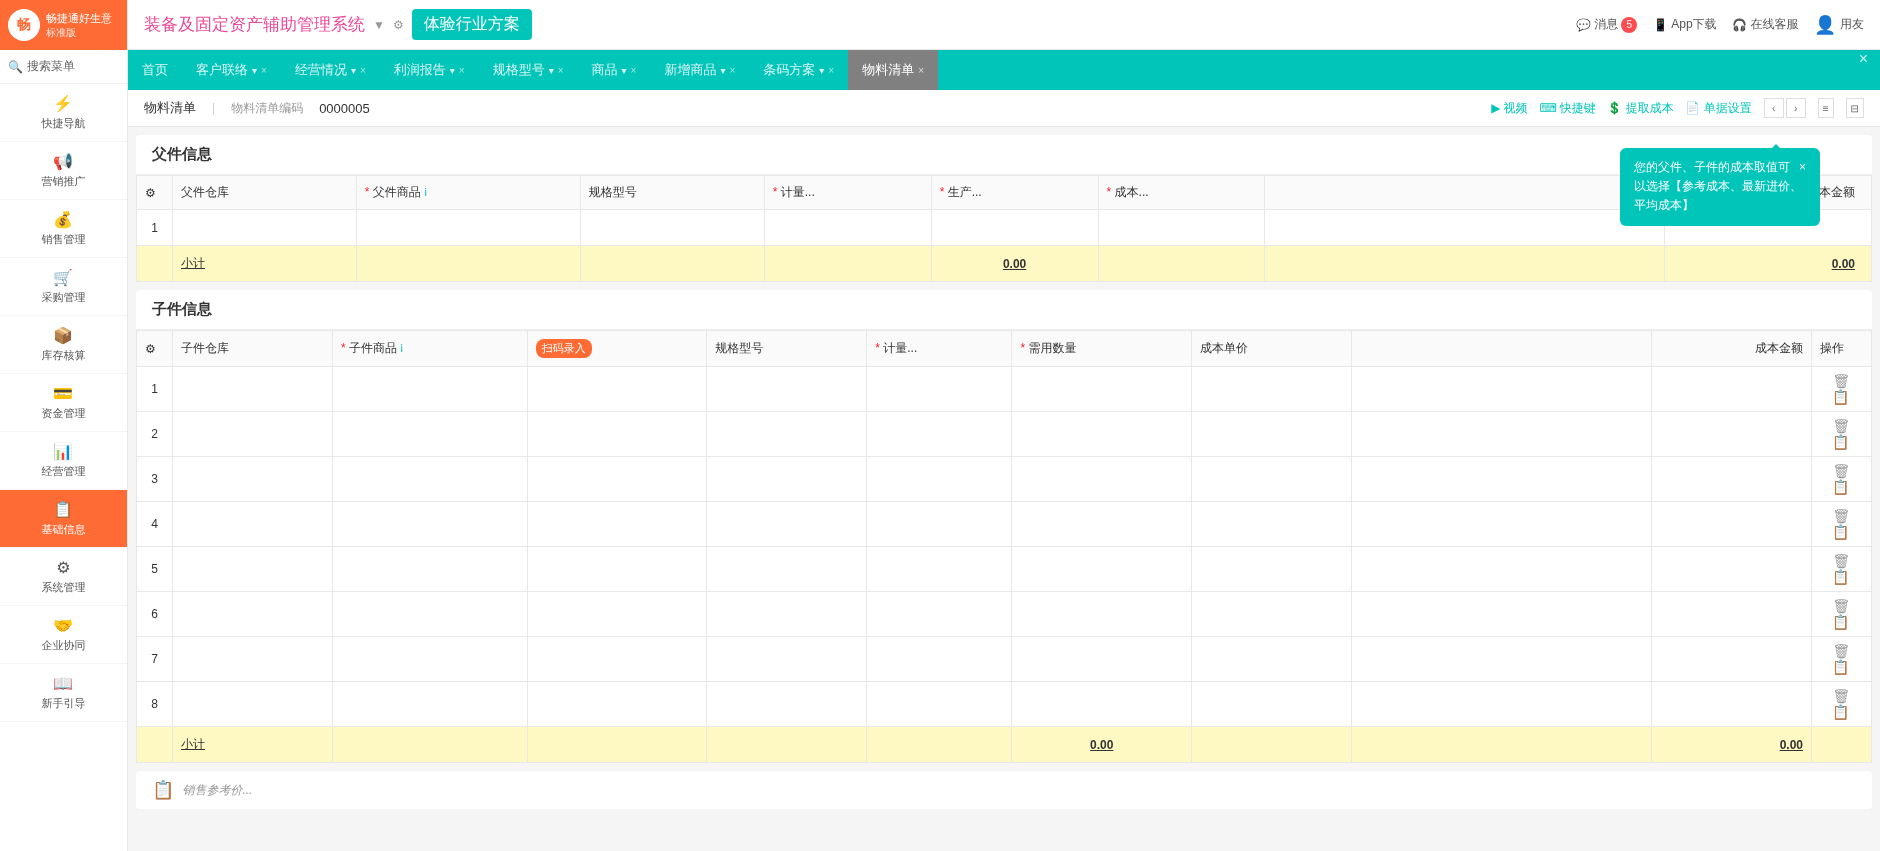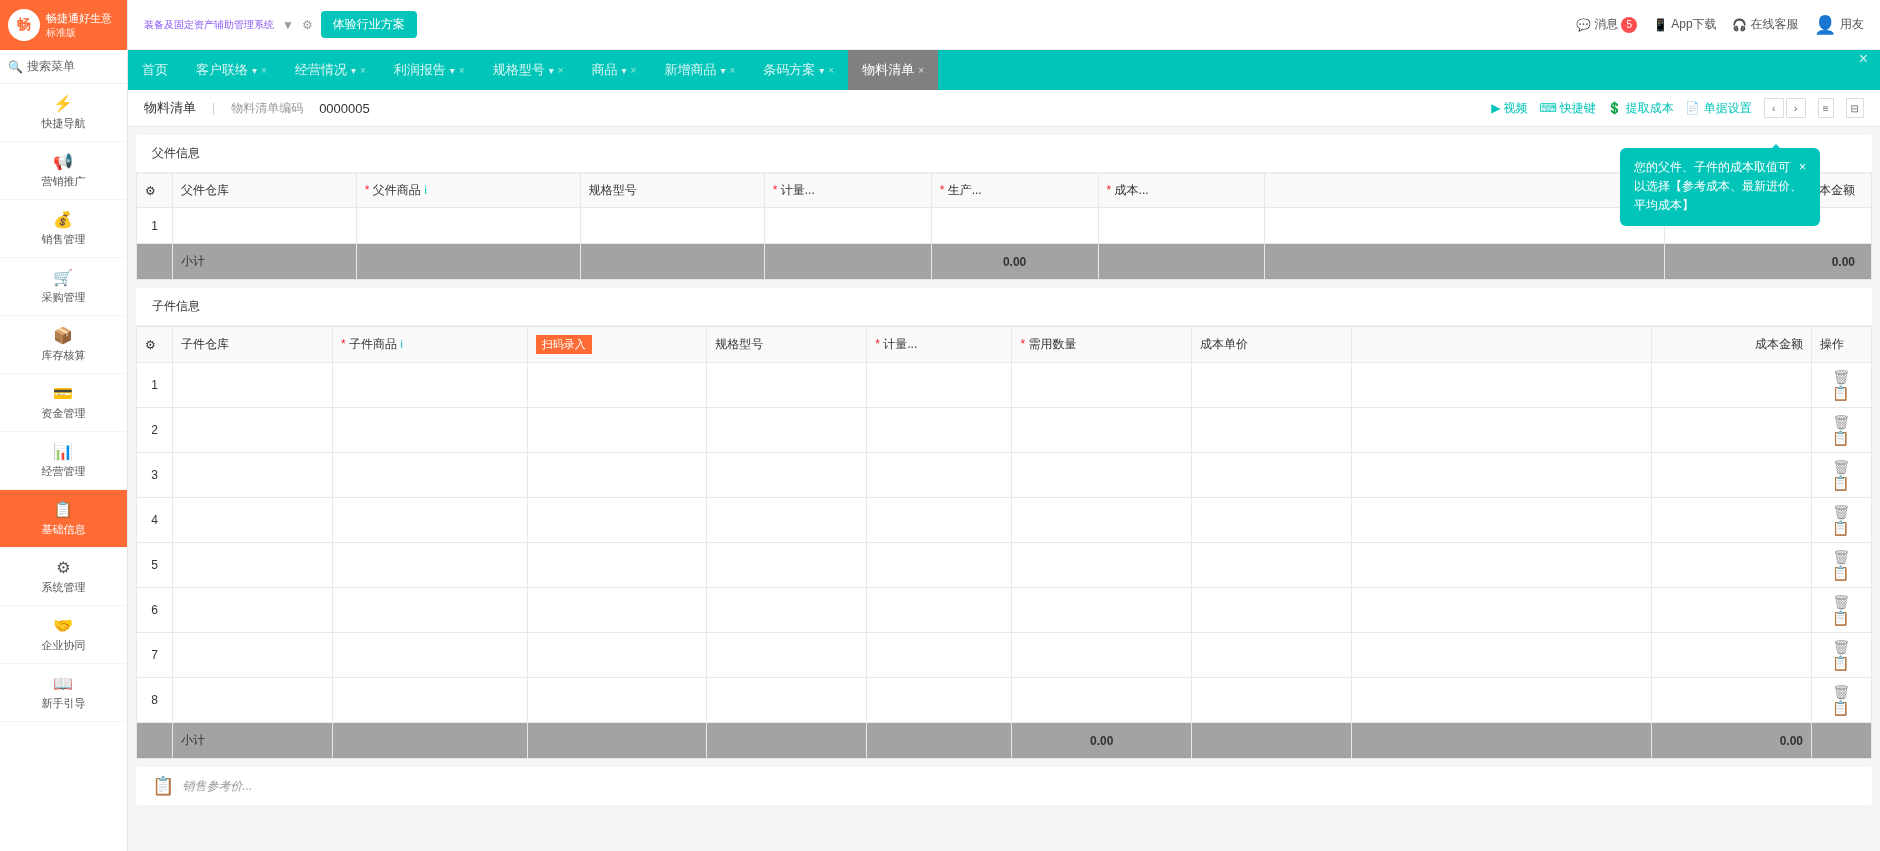--- a/index.html
+++ b/index.html
@@ -80,29 +80,29 @@
       justify-content: space-between;
       padding: 0 16px;
       height: 50px;
       border-bottom: 1px solid #e8e8e8;
     }
     .top-header-left {
       display: flex;
       align-items: center;
       gap: 8px;
     }
-    .system-title { font-size: 10px; color: #8b5cf6; }
+    .system-title { font-size: 17px; color: #ec4899; }
     .btn-experience {
       background: #00c5b8;
       color: #fff;
       border: none;
       padding: 5px 12px;
       border-radius: 4px;
       cursor: pointer;
-      font-size: 12px;
+      font-size: 16px;
     }
     .top-header-right {
       display: flex;
       align-items: center;
       gap: 16px;
       font-size: 12px;
       color: #555;
     }
     .header-action { display: flex; align-items: center; gap: 3px; cursor: pointer; }
     .badge {
@@ -193,22 +193,22 @@
     }
 
     
     .section {
       background: #fff;
       margin: 8px;
       border-radius: 4px;
     }
     .section-title {
       padding: 10px 16px;
-      font-size: 12px;
-      font-weight: 400;
+      font-size: 15px;
+      font-weight: 700;
       color: #333;
       border-bottom: 1px solid #f0f0f0;
     }
 
     
     .data-table {
       width: 100%;
       border-collapse: collapse;
     }
     .data-table th {
@@ -222,40 +222,41 @@
       white-space: nowrap;
     }
     .data-table td {
       border: 1px solid #e8e8e8;
       padding: 6px 8px;
       font-size: 12px;
       color: #333;
       height: 36px;
     }
     .subtotal-row td {
-      background: #a3a3a3;
+      background: #fef9c3;
       font-weight: 500;
       color: #333;
+      text-decoration: underline;
     }
     .required-star { color: #f5222d; }
     .col-settings { width: 36px; text-align: center; }
     .col-num { width: 36px; text-align: center; color: #999; }
     .col-actions { width: 60px; text-align: center; margin-top: 34px; }
     .action-btn {
       cursor: pointer;
       color: #999;
       font-size: 14px;
       margin: 0 3px;
     }
     .scan-btn {
       background: #ff6b35;
       color: #fff;
       border: none;
       padding: 2px 6px;
-      border-radius: 0;
+      border-radius: 8px;
       font-size: 11px;
       cursor: pointer;
     }
     .info-icon { color: #00c5b8; font-size: 11px; cursor: pointer; }
 
     
     .tooltip-box {
       position: absolute;
       background: #00c5b8;
       color: #fff;

